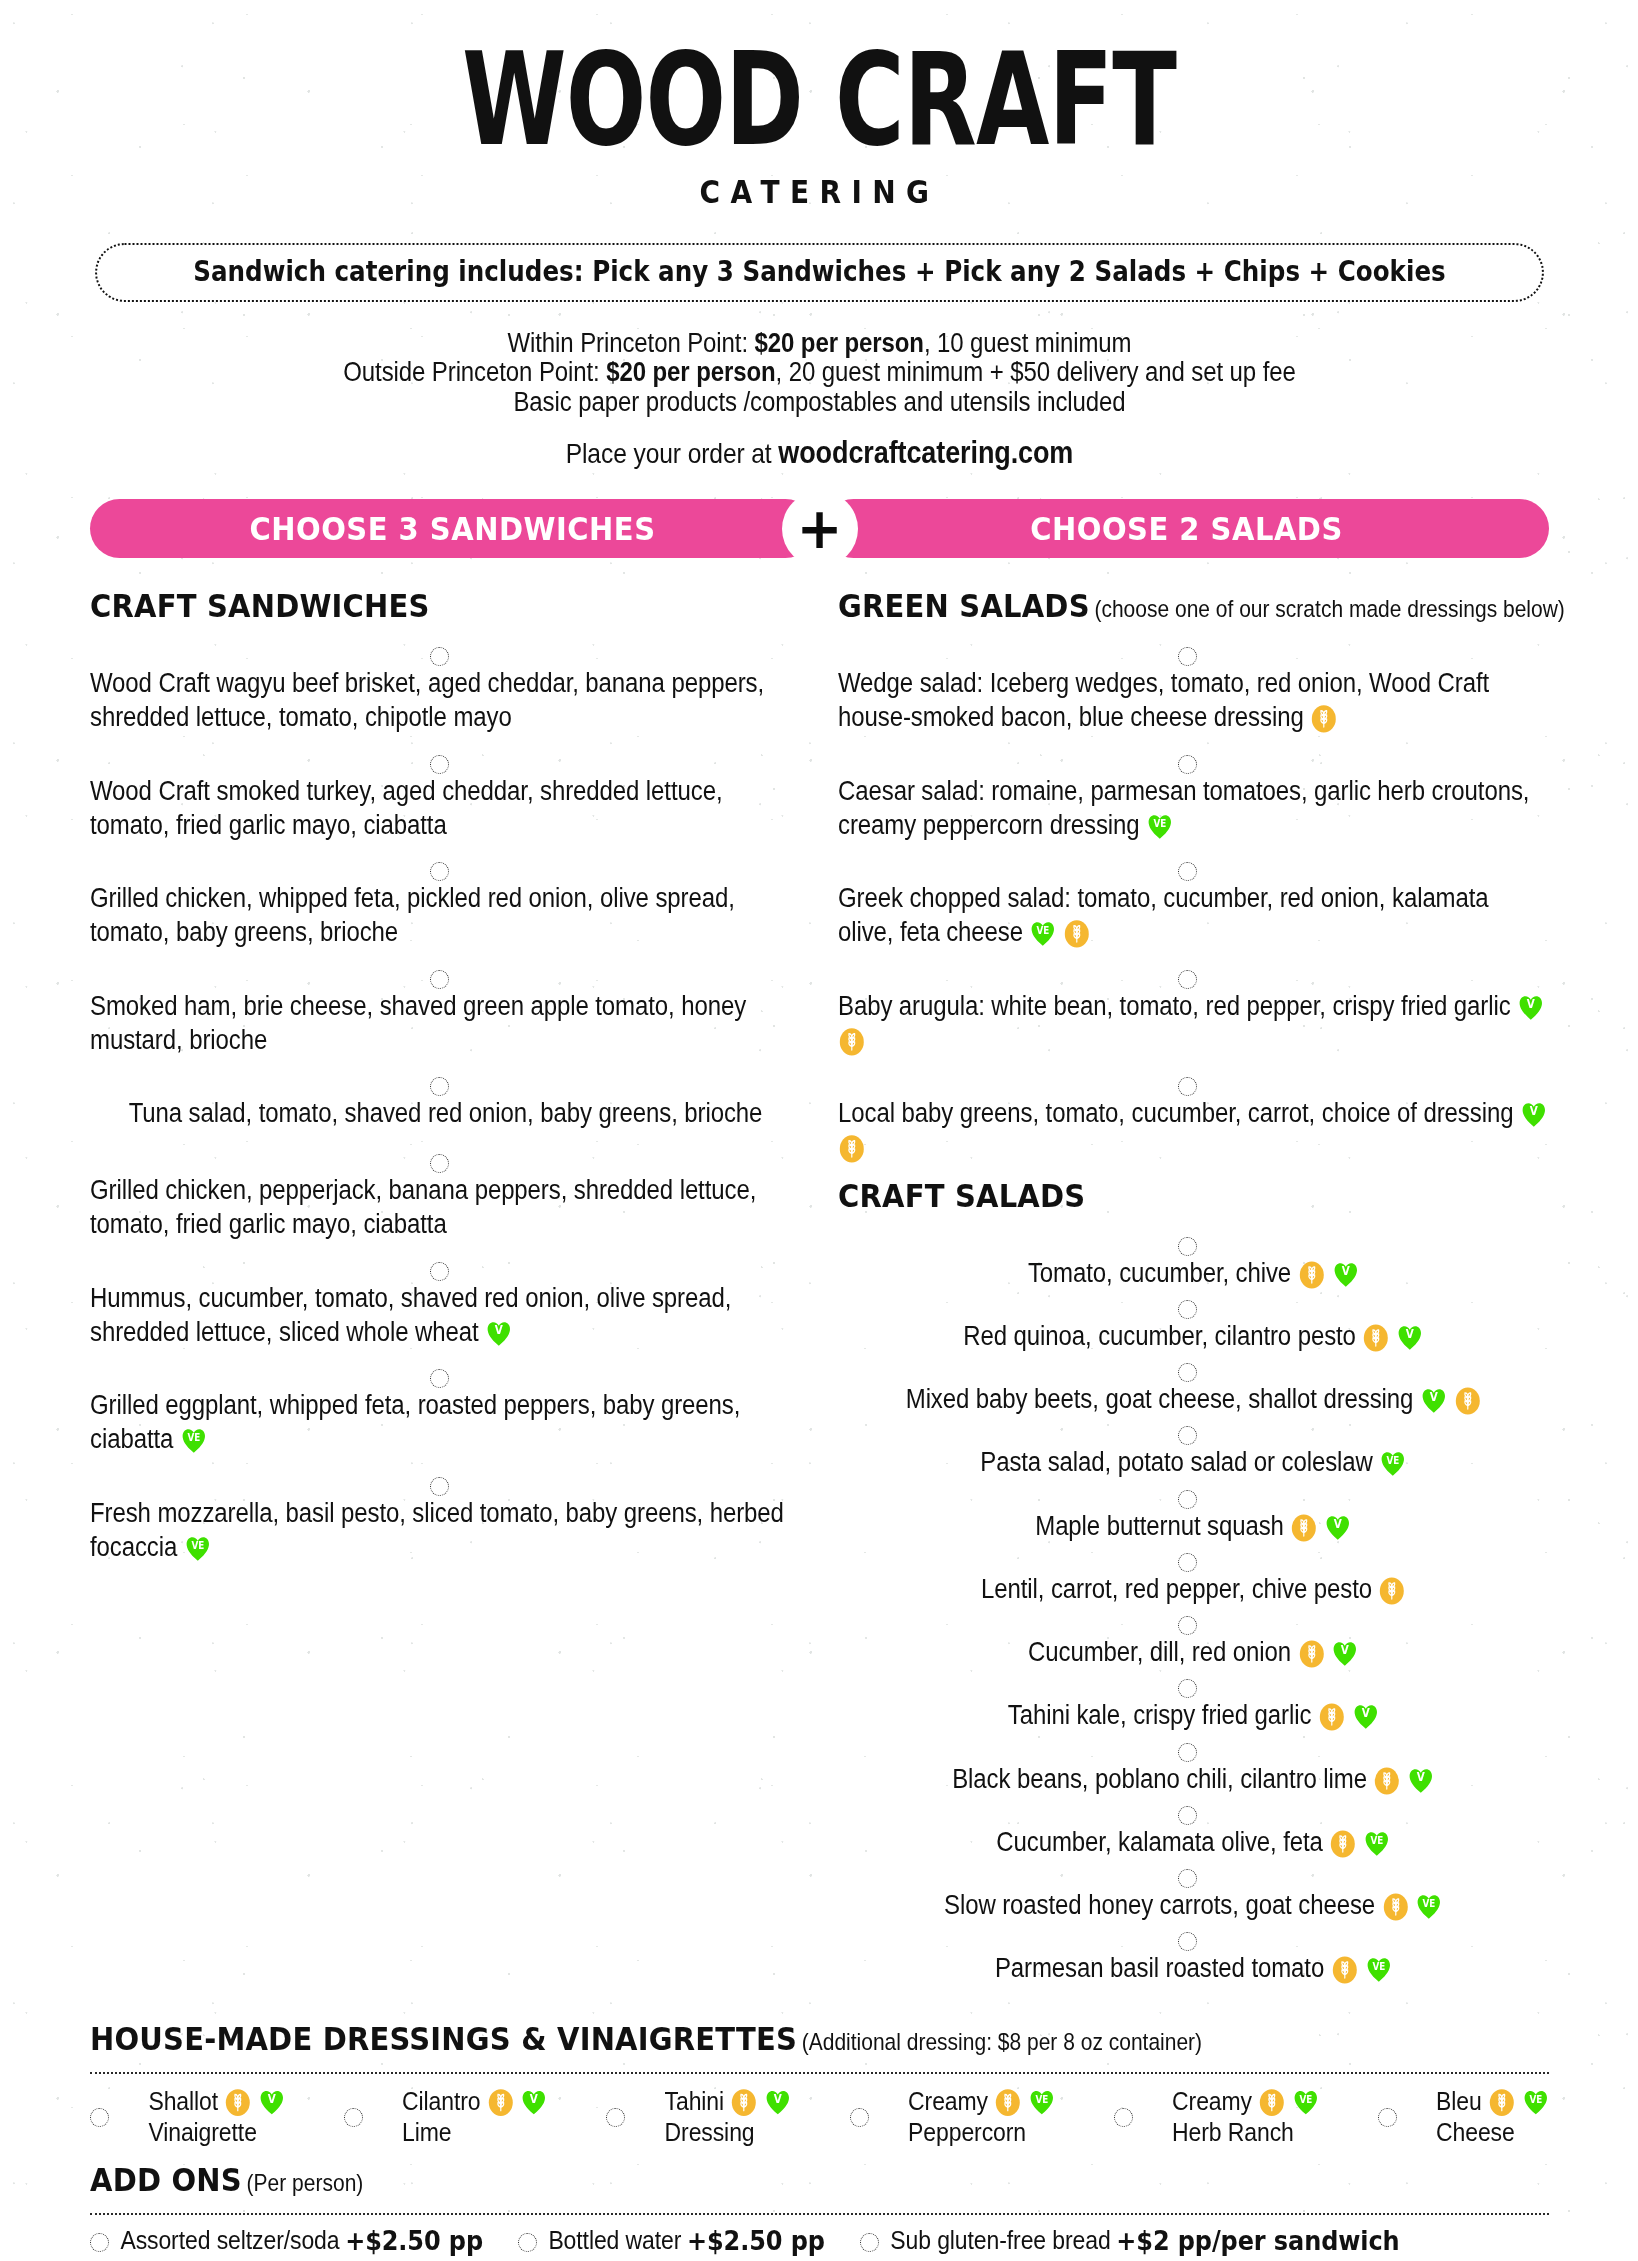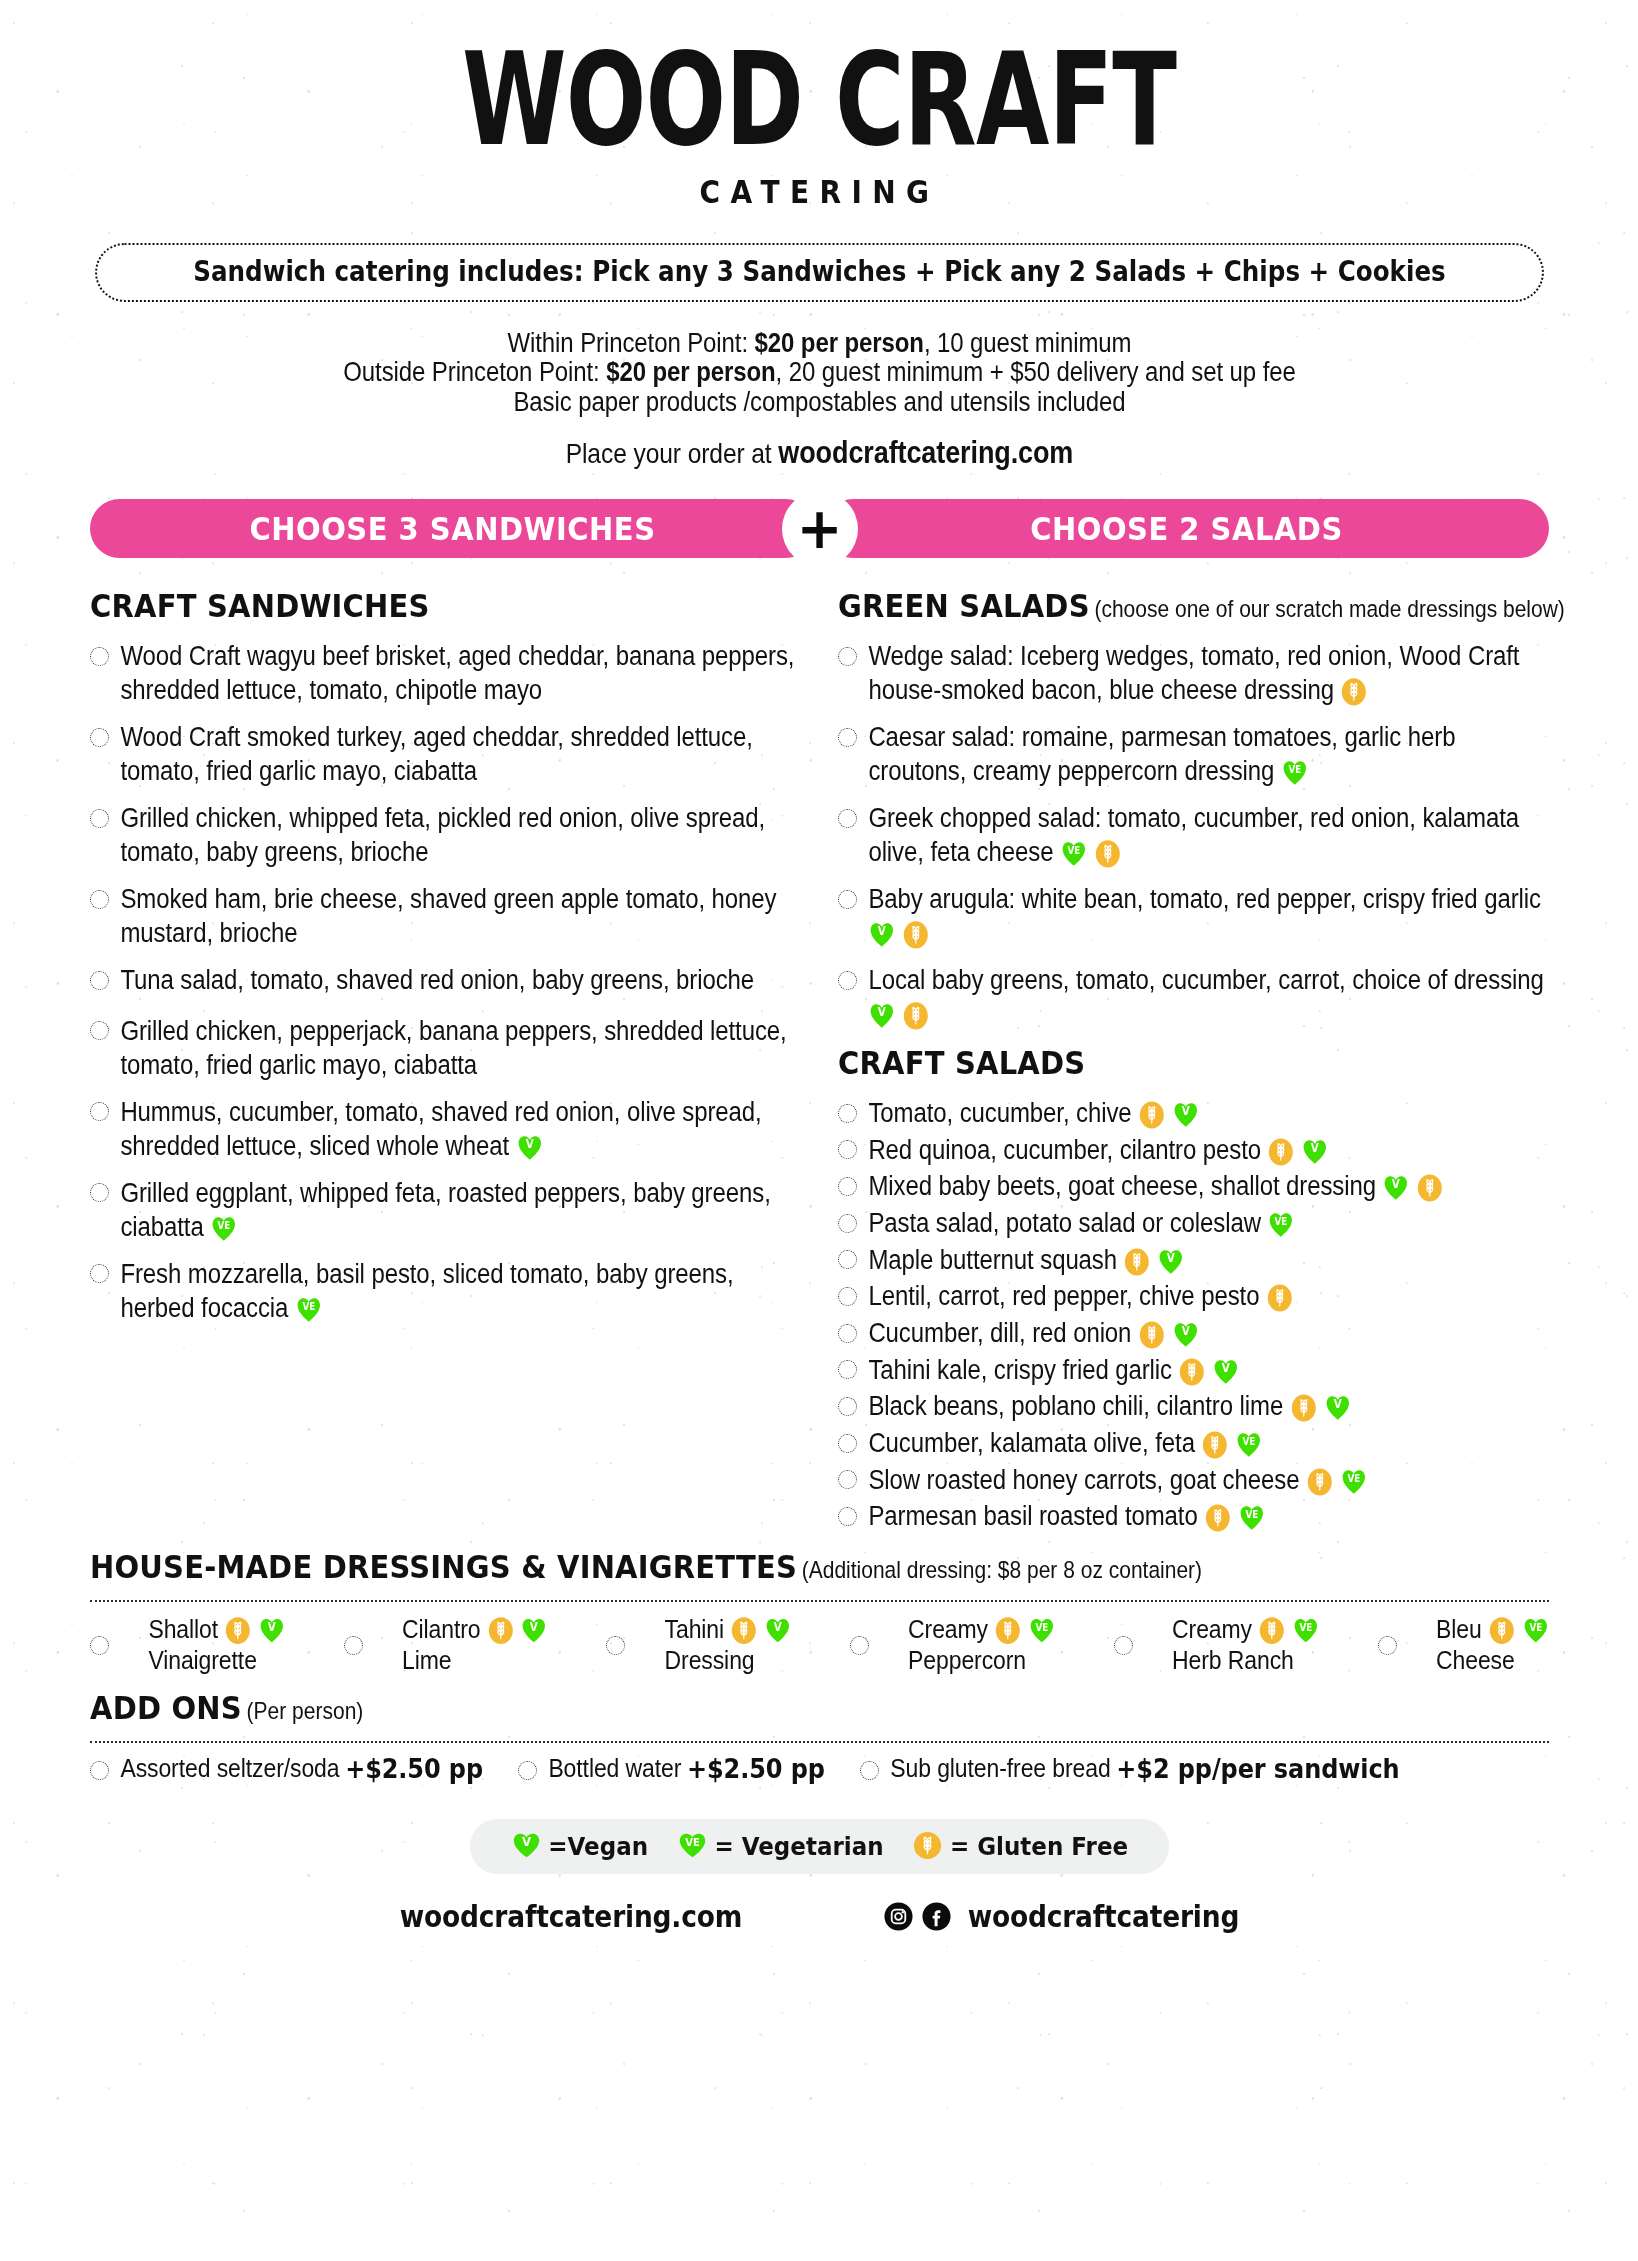--- a/index.html
+++ b/index.html
@@ -163,25 +163,26 @@
     font-size: 21px;
     transform: scaleY(1.12);
     display: inline-block;
     margin-left: 4.7px;
   }
   .sec-head-row { margin-bottom: 16px; white-space: nowrap; }
 
   ul.items { list-style: none; }
   ul.items li {
     display: flex;
-    align-items: flex-start;
+    align-items: center;
     font-size: 24px;
     line-height: 1.27;
     margin-bottom: 20px;
     letter-spacing: -0.1px;
+    flex-direction: column;
   }
   ul.items.tight li { margin-bottom: 6.2px; }
   ul.items li .txt { transform: scaleY(1.13); transform-origin: left top; display:block; }
 
   
   .bullet {
     flex: 0 0 auto;
     width: 19px; height: 19px;
     border: 1.9px dotted #333;
     border-radius: 50%;
@@ -192,21 +193,21 @@
   .badge {
     display: inline-block;
     vertical-align: -6.6px;
     width: 25.6px; height: 25.6px;
     position: relative;
     margin: 0 0.9px;
   }
   .badge svg { width: 25.6px; height: 25.6px; display: block; }
 
   
-  .wide { margin-top: 14px; }
+  .wide { margin-top: 34px; }
   .rule-dotted {
     border-top: 2.8px dotted #2a2a2a;
     margin: 7.6px 0 12.3px;
   }
   .dressing-row {
     display: flex;
     justify-content: space-between;
     align-items: flex-start;
   }
   .dressing {

